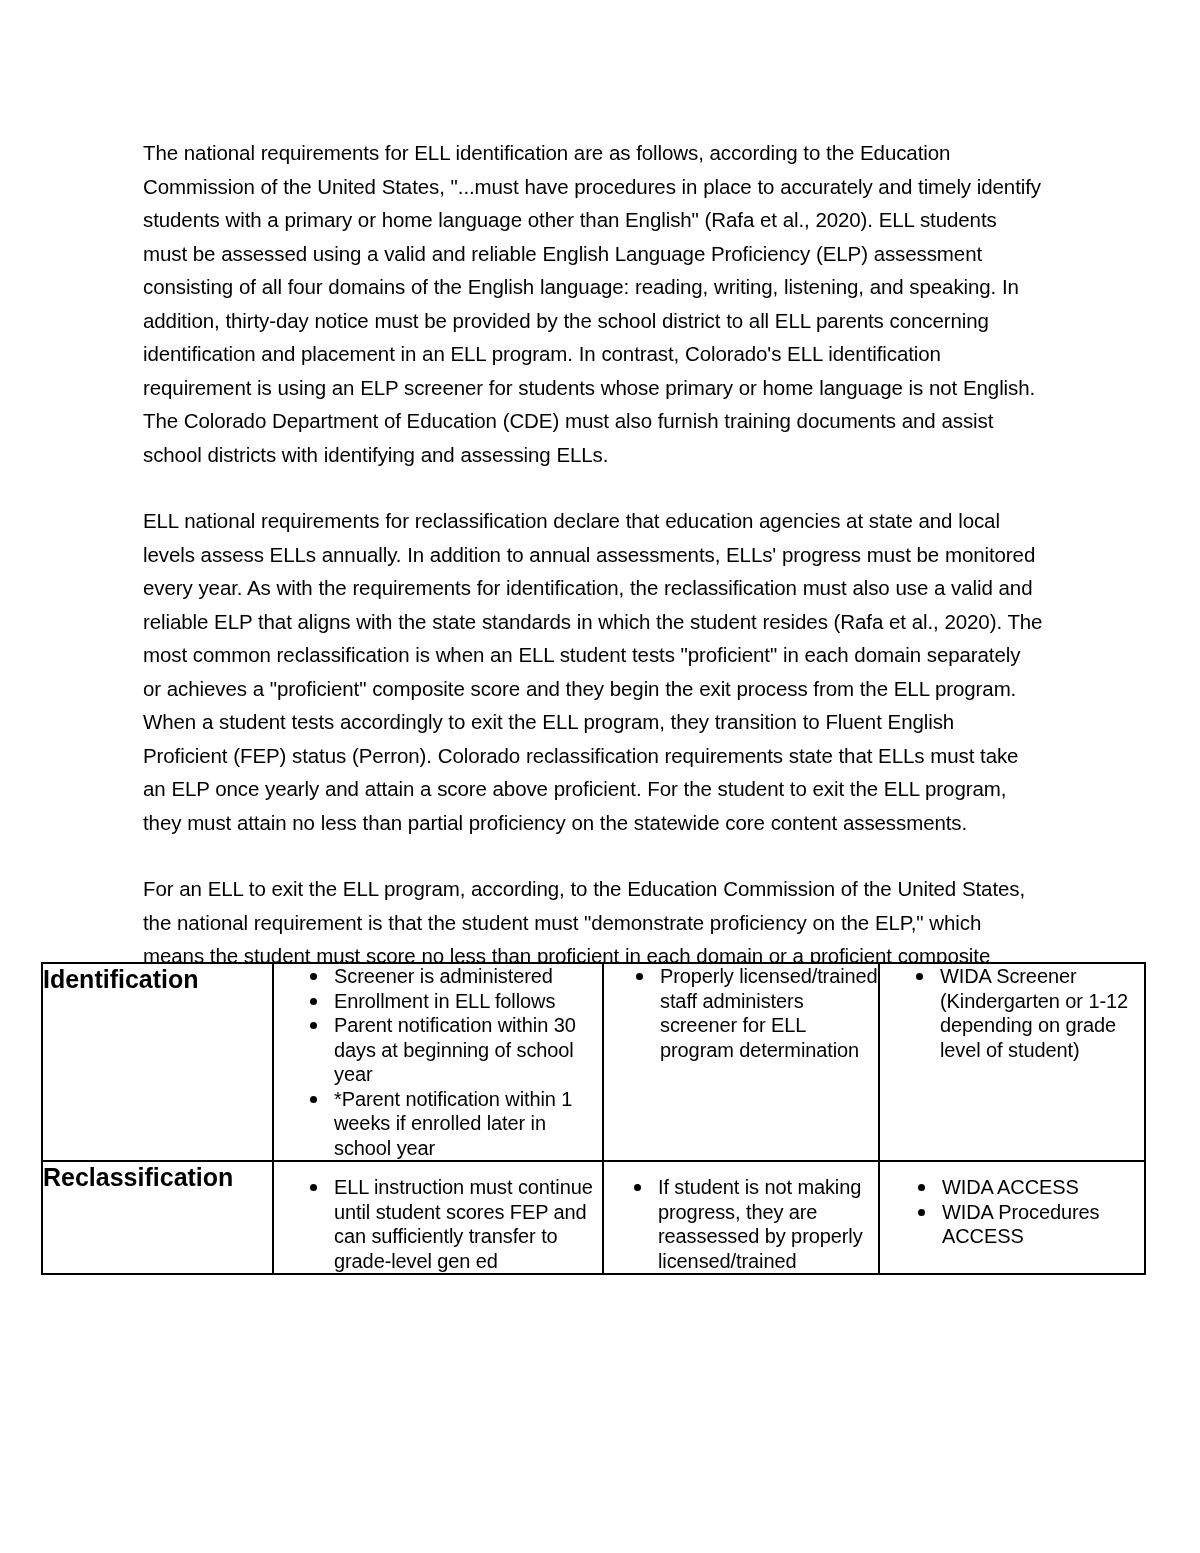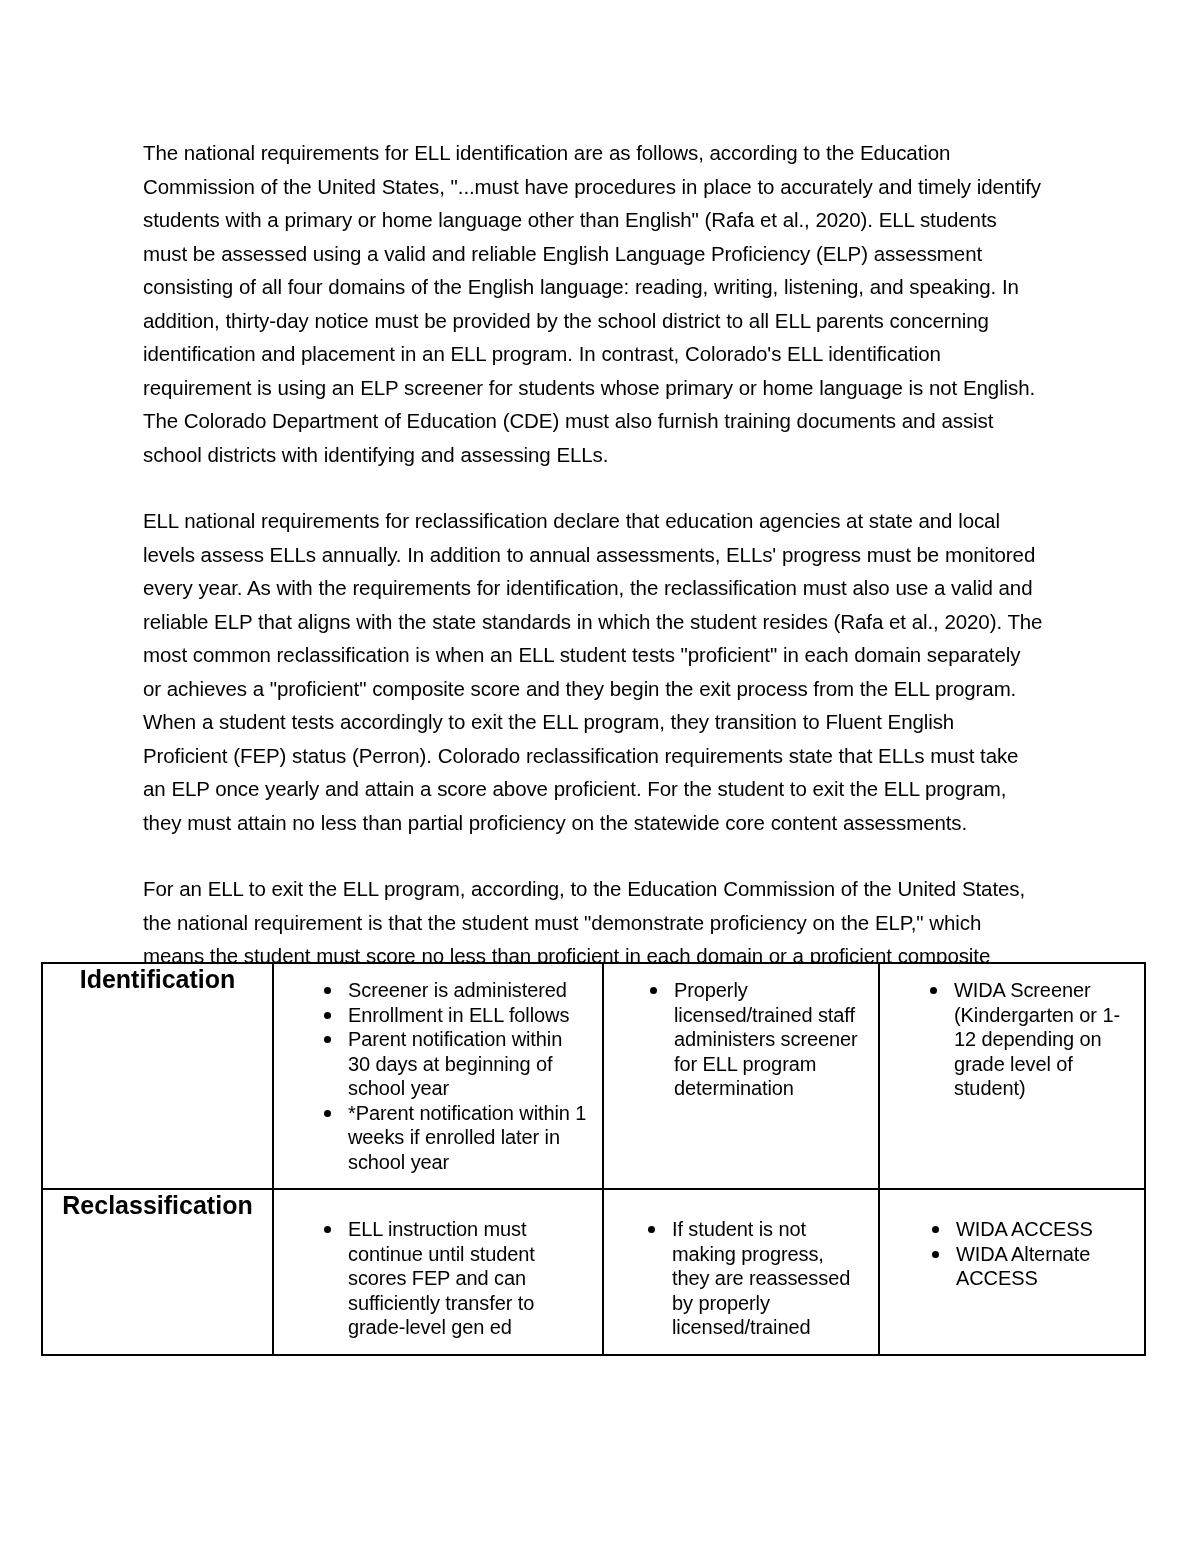--- a/index.html
+++ b/index.html
@@ -63,33 +63,33 @@
     font-weight: bold;
     font-size: 27px;
     line-height: 32px;
     padding: 12px 6px 14px 6px;
     height: 32px;
     vertical-align: middle;
   }
   .hdr-blank { padding: 0; }
 
   .row-label {
-    text-align: center;
+    text-align: left;
     font-weight: bold;
     font-size: 25px;
     line-height: 30px;
     padding: 14px 4px 0 4px;
     vertical-align: top;
   }
 
   .cell-list {
     padding: 14px 10px 16px 10px;
   }
   ul.bullets {
-    margin: 14px;
+    margin: 0;
     padding: 0 0 0 34px;
     list-style: none;
   }
   ul.bullets li {
     position: relative;
     font-size: 20px;
     line-height: 24.5px;
     margin: 0 0 0 0;
     padding-left: 26px;
     letter-spacing: -0.1px;
@@ -160,20 +160,20 @@
           </ul>
         </td>
         <td class="cell-list r2-proc">
           <ul class="bullets">
             <li>If student is not making progress, they are reassessed by properly licensed/trained</li>
           </ul>
         </td>
         <td class="cell-list r2-instr">
           <ul class="bullets">
             <li>WIDA ACCESS</li>
-            <li>WIDA Alternate ACCESS</li>
+            <li>WIDA Procedures ACCESS</li>
           </ul>
         </td>
       </tr>
     </tbody>
   </table>
 
 </div>
 
 </body></html>

